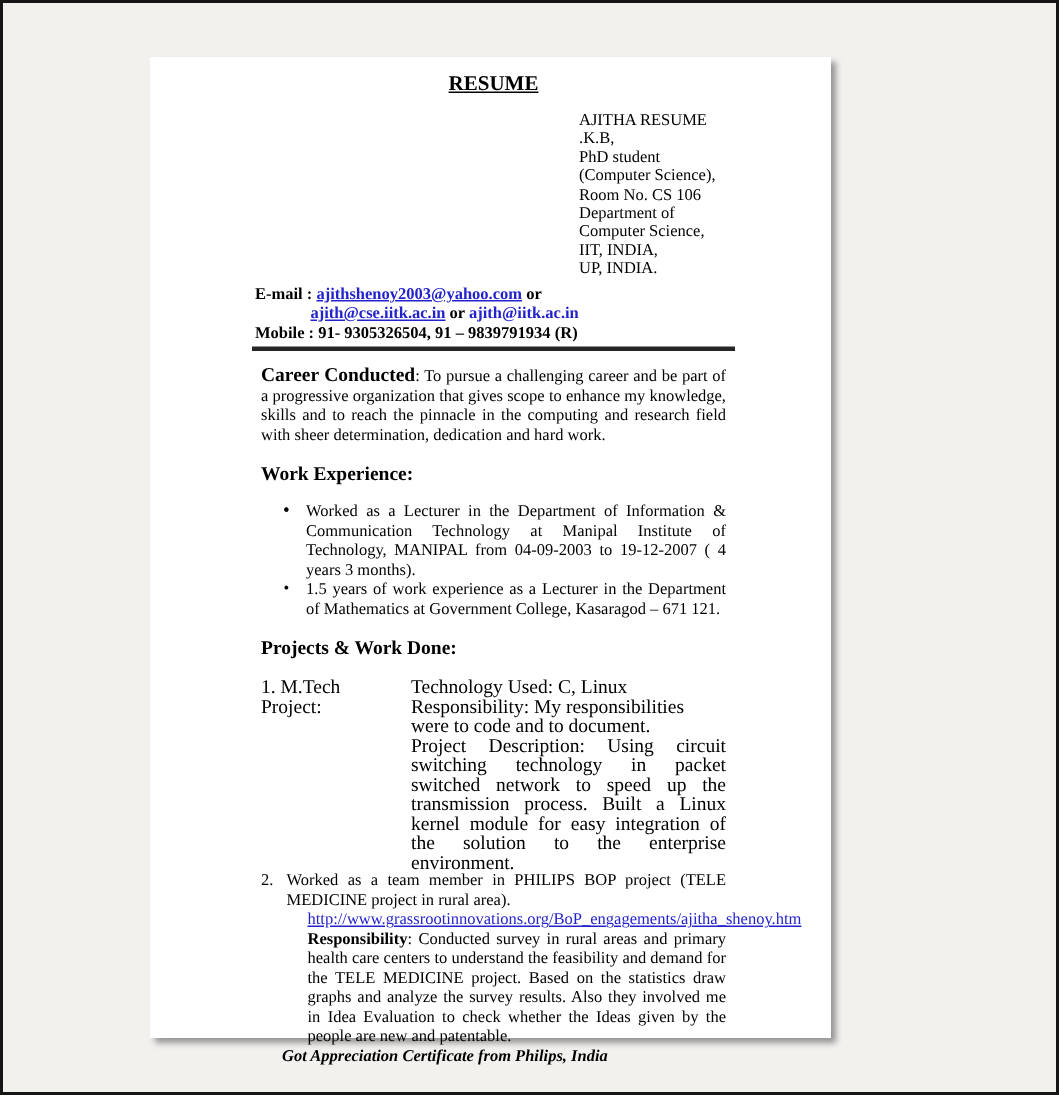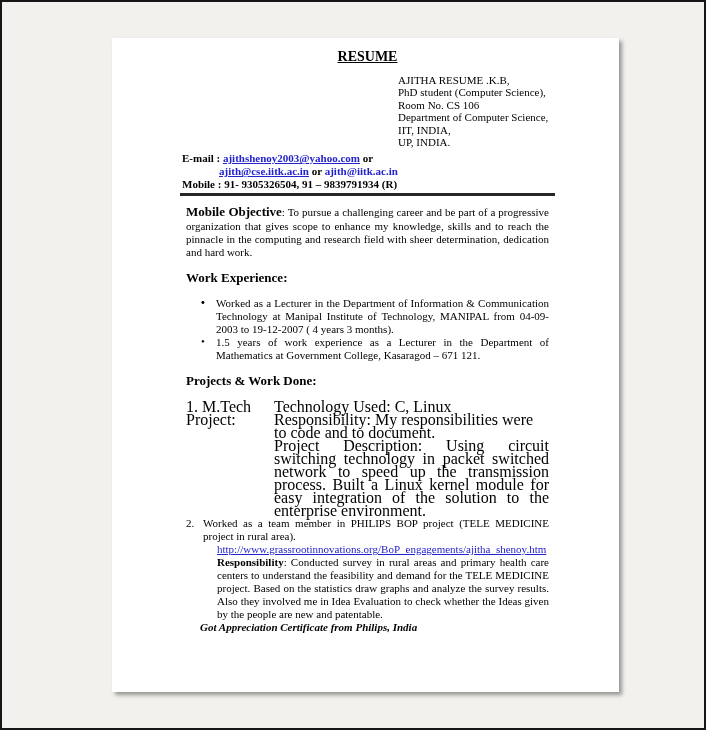--- a/index.html
+++ b/index.html
@@ -9,26 +9,25 @@
     box-sizing:border-box;
     background:#f2f1ee;
     border:2px solid #161616;
     font-family:"Liberation Serif", serif;
     color:#000;
     overflow:hidden;
   }
   .page{
     position:absolute;
     left:98px;top:36px;
-    width:507px;height:654px;
+    width:454px;height:654px;
     box-sizing:border-box;
     background:#ffffff;
     box-shadow:3px 3px 4px rgba(0,0,0,0.38);
     padding:11px 70px 0 74px;
-    margin-left:12px;
   }
   .doc-title{
     text-align:center;
     font-weight:bold;
     font-size:14px;
     line-height:16px;
     text-decoration:underline;
   }
   .contact{
     margin:9px 0 0 212px;
@@ -69,22 +68,23 @@
     padding-left:30px;
     font-size:11px;
     line-height:13px;
     text-align:justify;
   }
   .bullet-item .dot{position:absolute;left:15px;top:-1px;}
   .bold{font-weight:bold;}
   .proj1{
     display:flex;
     margin-top:12px;
-    font-size:16px;
+    font-size:13px;
     line-height:13px;
+    gap:12px;
   }
   .proj1-label{width:88px;flex:none;}
   .proj1-body{flex:1;}
   .proj1-body .just{text-align:justify;}
   .proj2{
     position:relative;
     padding-left:17px;
     font-size:11px;
     line-height:13px;
   }
@@ -120,21 +120,21 @@
       <div class="email-line2">
         <a class="link">ajith@cse.iitk.ac.in</a>
         <span>or</span>
         <a class="link-plain">ajith@iitk.ac.in</a>
       </div>
       <div>Mobile : 91- 9305326504,  91 – 9839791934 (R)</div>
     </div>
 
     <div class="rule"></div>
 
-    <div class="para"><span class="h2-inline">Mobile Objective</span><span>: To pursue a challenging career and be part of a progressive organization that gives scope to enhance my knowledge, skills and to reach the pinnacle in the computing and research field with sheer determination, dedication and hard work.</span></div>
+    <div class="para"><span class="h2-inline">Career Conducted</span><span>: To pursue a challenging career and be part of a progressive organization that gives scope to enhance my knowledge, skills and to reach the pinnacle in the computing and research field with sheer determination, dedication and hard work.</span></div>
 
     <div class="h2">Work Experience:</div>
 
     <div class="bullets">
       <div class="bullet-item bold">
         <span class="dot">•</span>
       </div>
       <div class="bullet-item">
         <span class="dot">•</span>
         <span>Worked as a Lecturer in the Department of Information &amp; Communication Technology at Manipal Institute of Technology, MANIPAL from 04-09-2003 to 19-12-2007 ( 4 years 3 months).</span>

